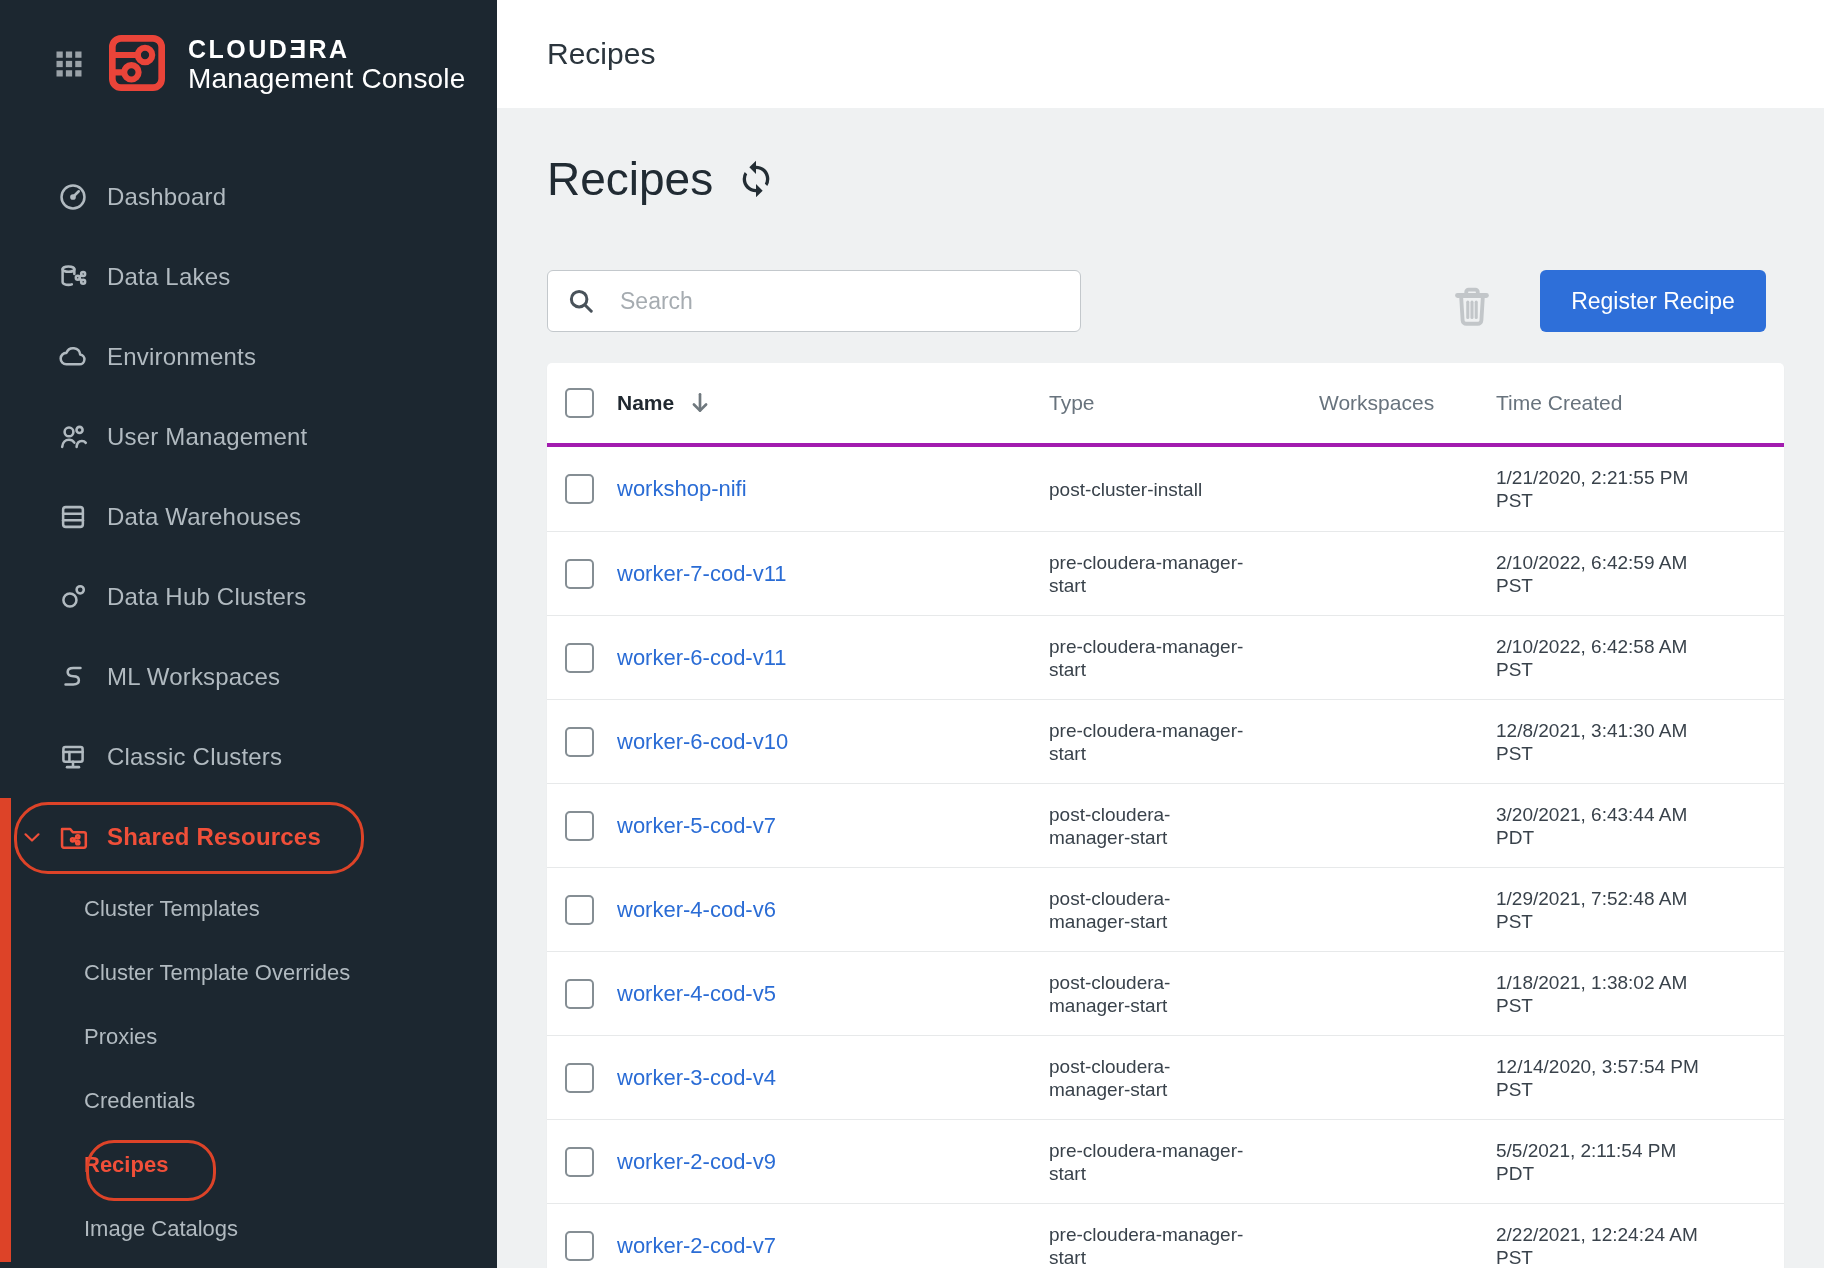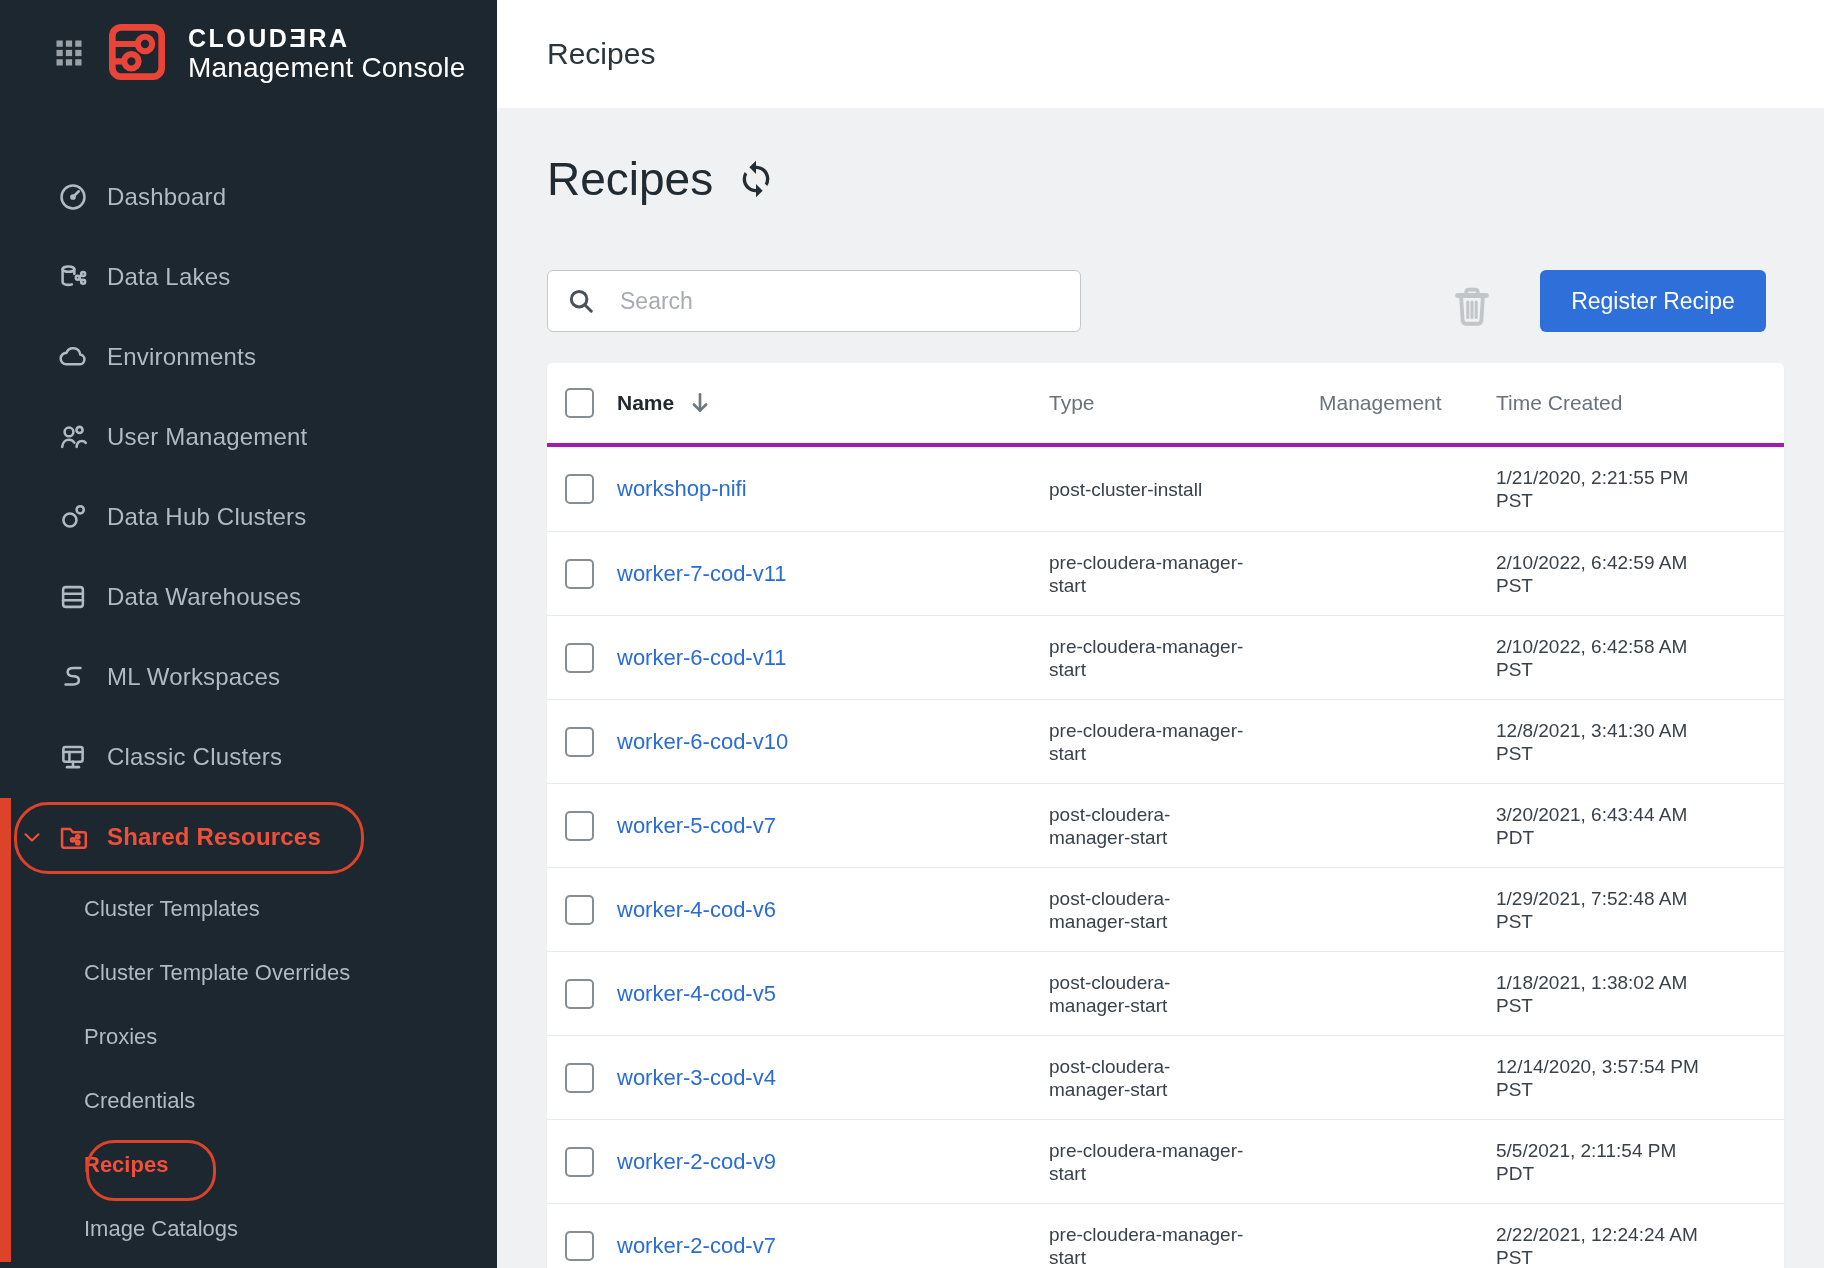--- a/index.html
+++ b/index.html
@@ -4,21 +4,21 @@
 <style>
   html,body{margin:0;padding:0;}
   body{
     width:1824px;height:1268px;overflow:hidden;position:relative;
     background:var(--gray-bg,#eff1f2);
     font-family:"Liberation Sans",sans-serif;
     -webkit-font-smoothing:antialiased;
   }
   
   .sidebar{position:absolute;left:0;top:0;width:497px;height:1268px;background:var(--sidebar-bg,#1c2730);z-index:2;}
-  .logo-row{position:absolute;left:0;top:1px;width:587px;height:110px;}
+  .logo-row{position:absolute;left:0;top:12px;width:587px;height:110px;}
   .grid-icon{position:absolute;left:54px;top:37px;width:30px;height:30px;}
   .logo-mark{position:absolute;left:105px;top:19px;width:64px;height:64px;}
   .brand-text{position:absolute;left:188px;top:24px;color:#fff;}
   .brand-name{font-size:25px;font-weight:bold;letter-spacing:2.5px;line-height:27px;}
   .brand-product{font-size:28px;font-weight:400;line-height:31px;letter-spacing:.2px;}
   .nav{position:absolute;left:0;top:157px;width:497px;}
   .nav-item{height:80px;display:flex;align-items:center;position:relative;cursor:pointer;}
   .nav-item .nicon{width:34px;height:34px;margin-left:56px;margin-right:17px;flex:0 0 34px;display:flex;align-items:center;justify-content:center;}
   .nav-item .nlabel{font-size:24px;color:var(--sidebar-text,#b1bac0);letter-spacing:.2px;}
   .nav-item.active .nlabel{color:var(--active-red,#f04f39);font-weight:bold;}
@@ -143,36 +143,36 @@
             <circle cx="16.9" cy="6.7" r="2.3"></circle>
             <path d="M14.7 19.4c.2-2.7 1.8-4.4 4-4.4 1.2 0 2.2.5 2.9 1.4"></path>
           </svg>
         </span>
     <span class="nlabel">User Management</span>
   </div>
       <div class="nav-item">
 
     <span class="nicon">
           <svg class="stroked" width="32" height="32" viewBox="0 0 24 24">
-            <circle cx="9.7" cy="14.3" r="4.9"></circle>
-            <circle cx="17.4" cy="6.6" r="2.7"></circle>
-          </svg>
-        </span>
-    <span class="nlabel">Data Hub Clusters</span>
-  </div>
-      <div class="nav-item">
-
-    <span class="nicon">
-          <svg class="stroked" width="32" height="32" viewBox="0 0 24 24">
             <rect x="4.6" y="4.6" width="14.8" height="14.8" rx="2"></rect>
             <line x1="4.6" y1="9.6" x2="19.4" y2="9.6"></line>
             <line x1="4.6" y1="14.4" x2="19.4" y2="14.4"></line>
           </svg>
         </span>
     <span class="nlabel">Data Warehouses</span>
+  </div>
+      <div class="nav-item">
+
+    <span class="nicon">
+          <svg class="stroked" width="32" height="32" viewBox="0 0 24 24">
+            <circle cx="9.7" cy="14.3" r="4.9"></circle>
+            <circle cx="17.4" cy="6.6" r="2.7"></circle>
+          </svg>
+        </span>
+    <span class="nlabel">Data Hub Clusters</span>
   </div>
       <div class="nav-item">
 
     <span class="nicon">
           <svg class="stroked" width="32" height="32" viewBox="0 0 24 24">
             <path d="M17.6 5.2h-5.4c-2.6 0-4.2 1.3-4.2 3.1s1.6 3.1 4.2 3.1 4.2 1.3 4.2 3.1-1.6 3.1-4.2 3.1H6.4"></path>
           </svg>
         </span>
     <span class="nlabel">ML Workspaces</span>
   </div>
@@ -282,21 +282,21 @@
         <span class="sort-icon">
           <svg width="28" height="28" viewBox="0 0 24 24">
             <g fill="none" stroke="#6f787e" stroke-width="2.3" stroke-linecap="round" stroke-linejoin="round">
               <path d="M12 4.5v14"></path>
                 <path d="M6.8 13.3l5.2 5.2 5.2-5.2"></path>
             </g>
           </svg>
         </span>
       </div>
       <div class="th">Type</div>
-      <div class="th">Management</div>
+      <div class="th">Workspaces</div>
       <div class="th">Time Created</div>
     </div>
     <div id="tbody">
         <div class="trow">
     <div>
             <div class="cb"></div>
           </div>
     <div class="cell-name"><a>workshop-nifi</a></div>
     <div>
             <div class="cell-type">post-cluster-install</div>

